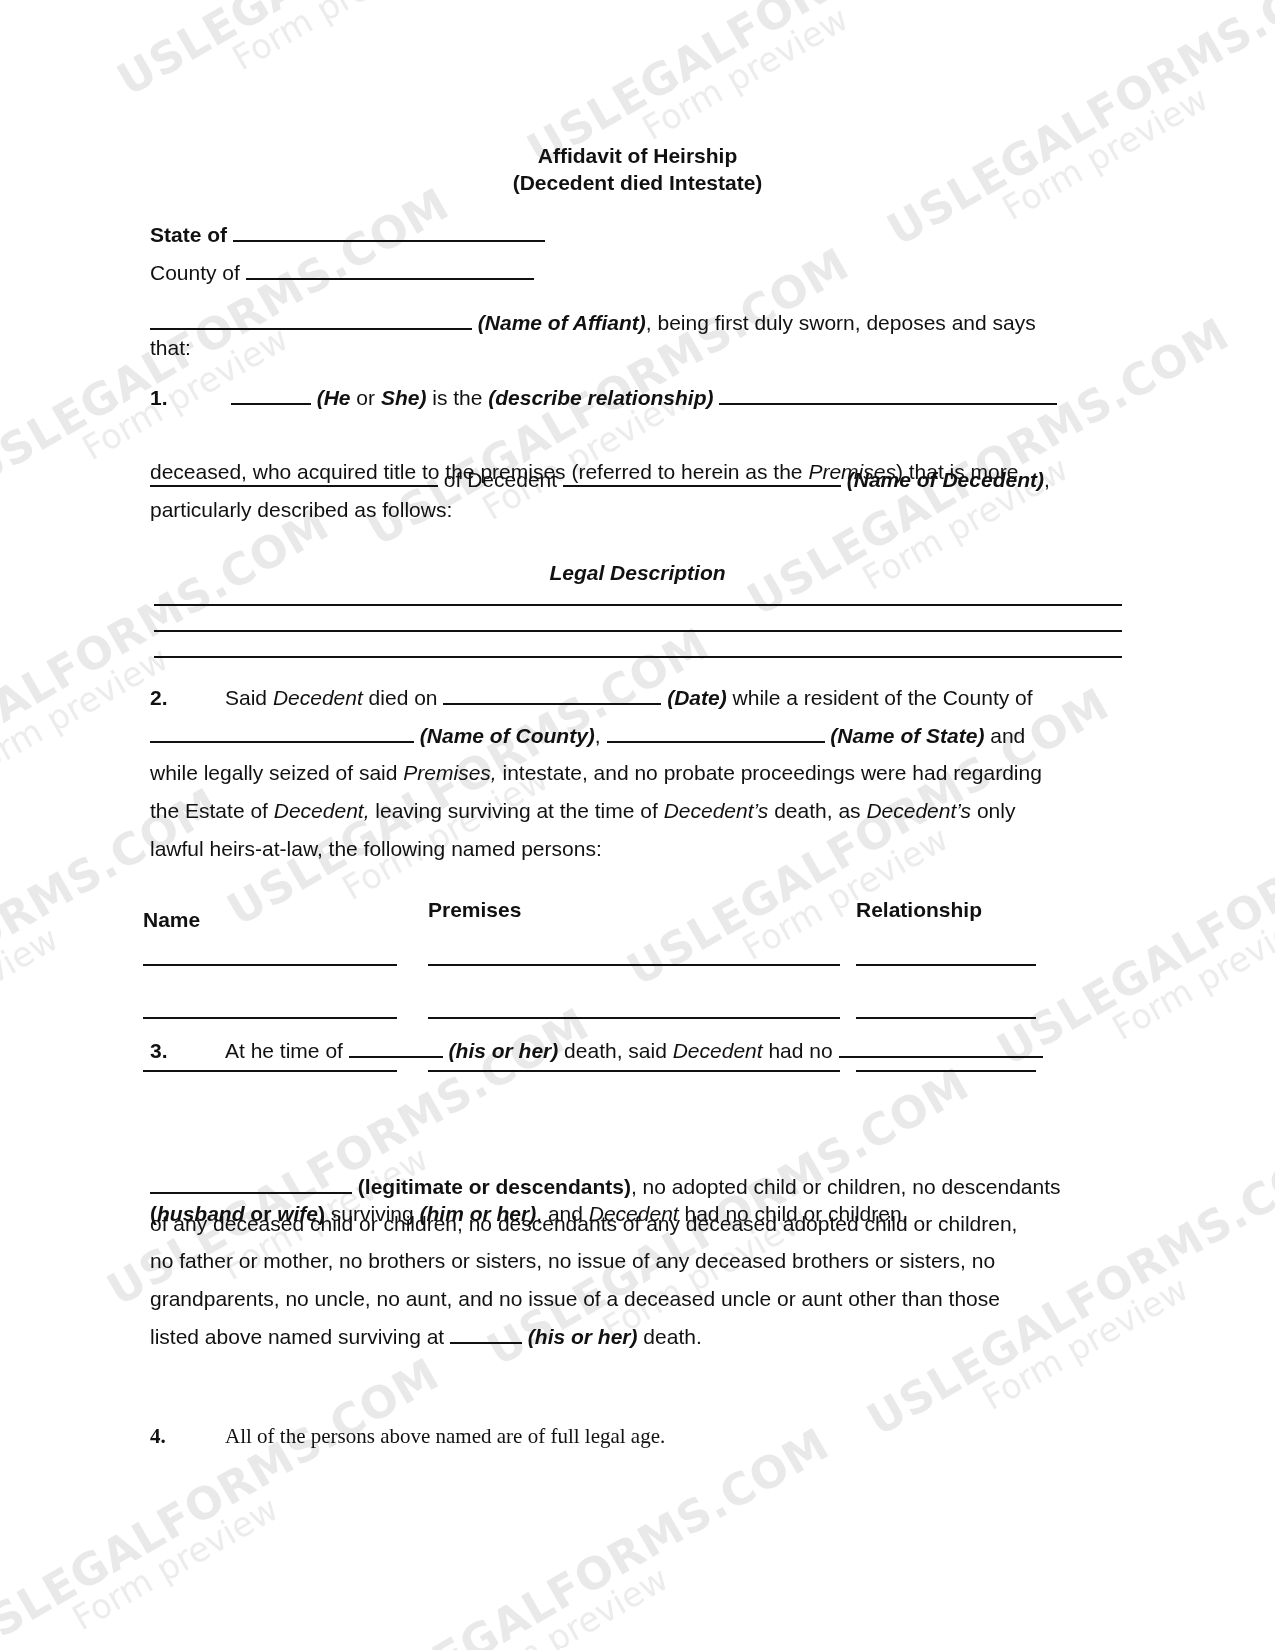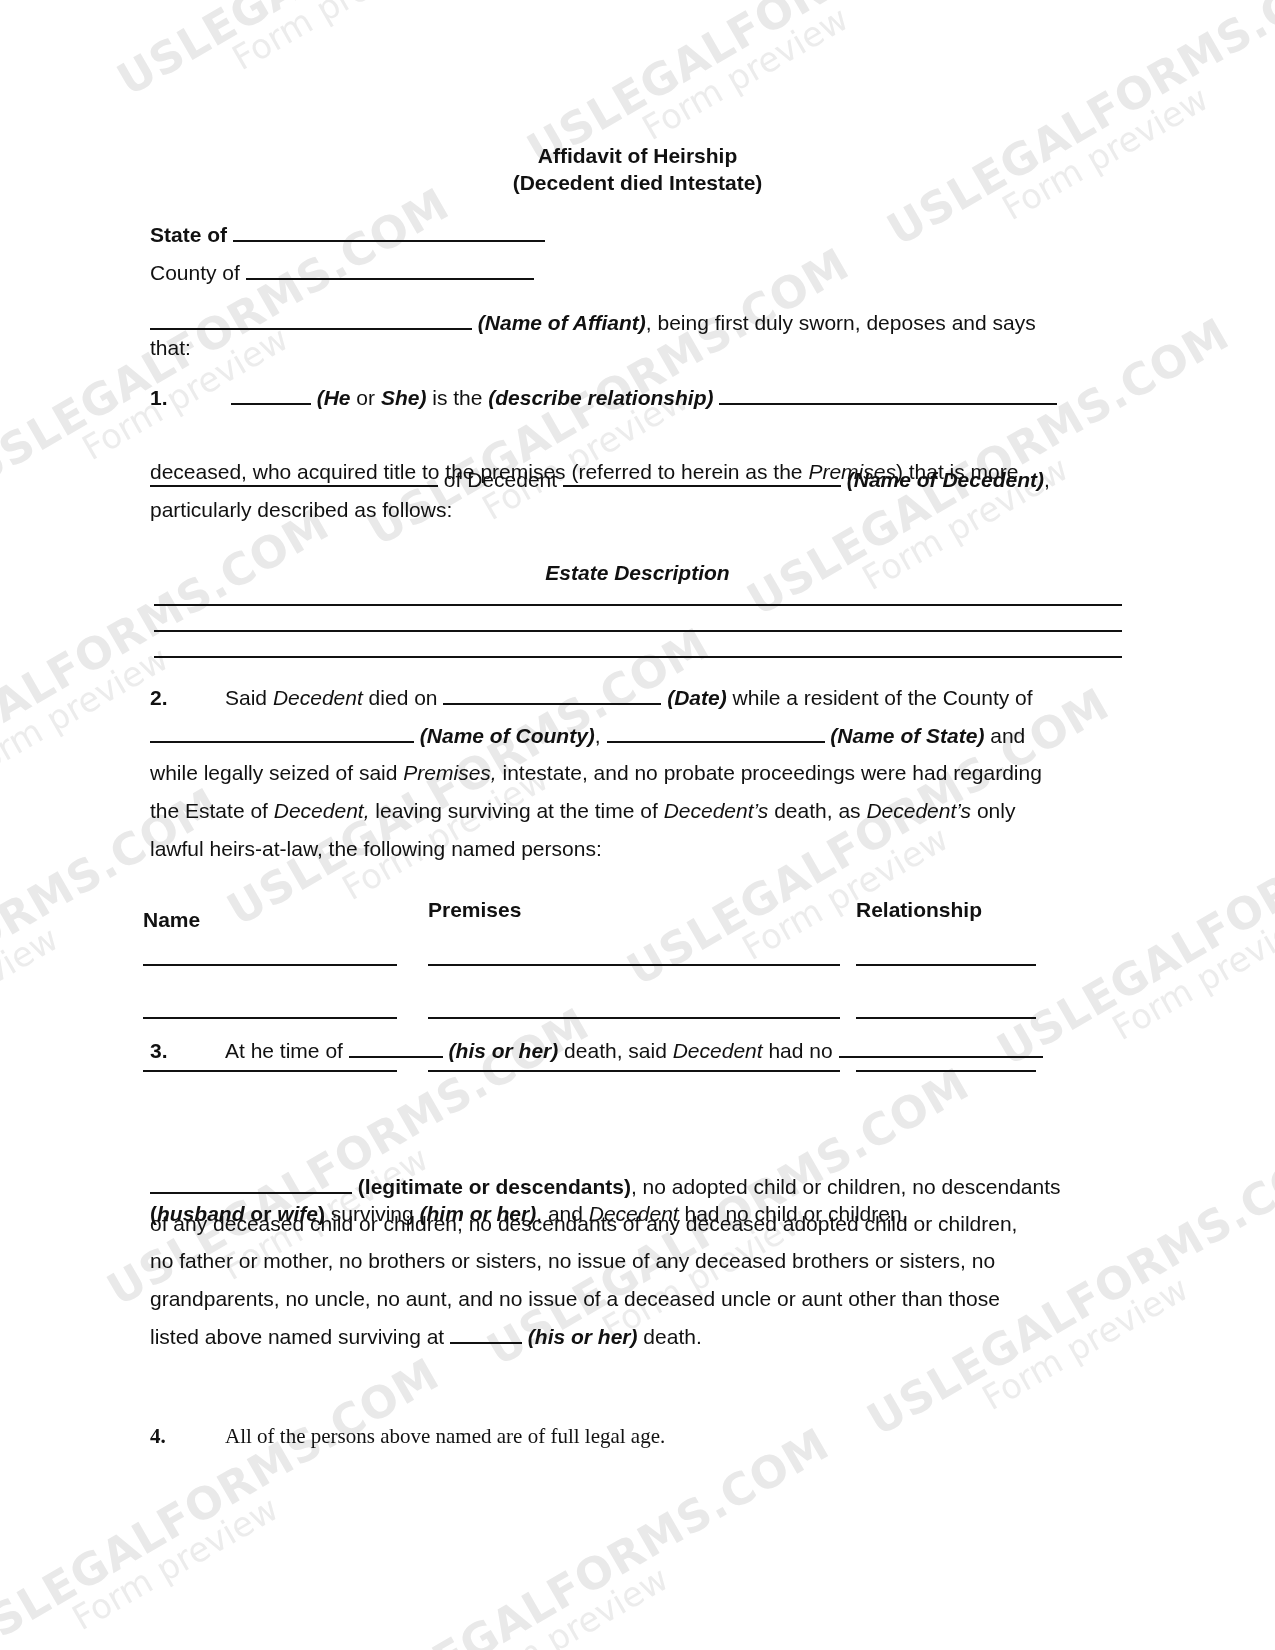--- a/index.html
+++ b/index.html
@@ -122,21 +122,21 @@
     </div>
     <div class="line" style="top:423px;margin-top:44px;">
       <span class="blank" style="width:288px;"></span><span> of Decedent </span><span class="blank" style="width:278px;"></span>
       <span class="bi">(Name of Decedent)</span><span>,</span>
     </div>
     <div class="line" style="top:460px;">
       <span>deceased, who acquired title to the premises (referred to herein as the </span><span class="i">Premises</span><span>) that is more</span>
     </div>
     <div class="line" style="top:498px;">particularly described as follows:</div>
 
-    <div class="title bi" style="top:561px;">Estate Description</div>
+    <div class="title bi" style="top:561px;">Legal Description</div>
     <div class="rule" style="top:604px;"></div>
     <div class="rule" style="top:630px;"></div>
     <div class="rule" style="top:656px;"></div>
 
     <div class="line" style="top:685px;">
       <span class="num">2.</span><span>Said </span><span class="i">Decedent</span><span> died on </span><span class="blank" style="width:218px;"></span>
       <span class="bi">(Date)</span><span> while a resident of the County of</span>
     </div>
     <div class="line" style="top:723px;">
       <span class="blank" style="width:264px;"></span>

